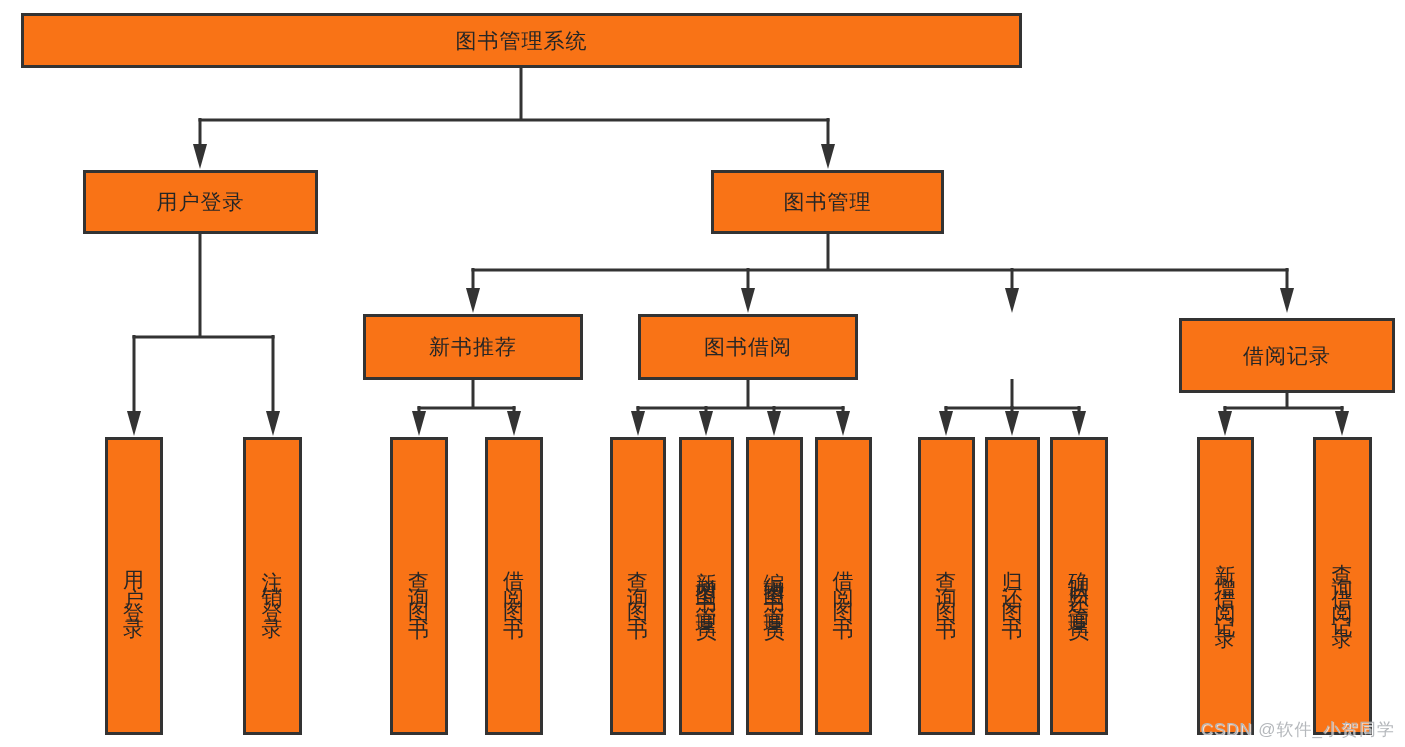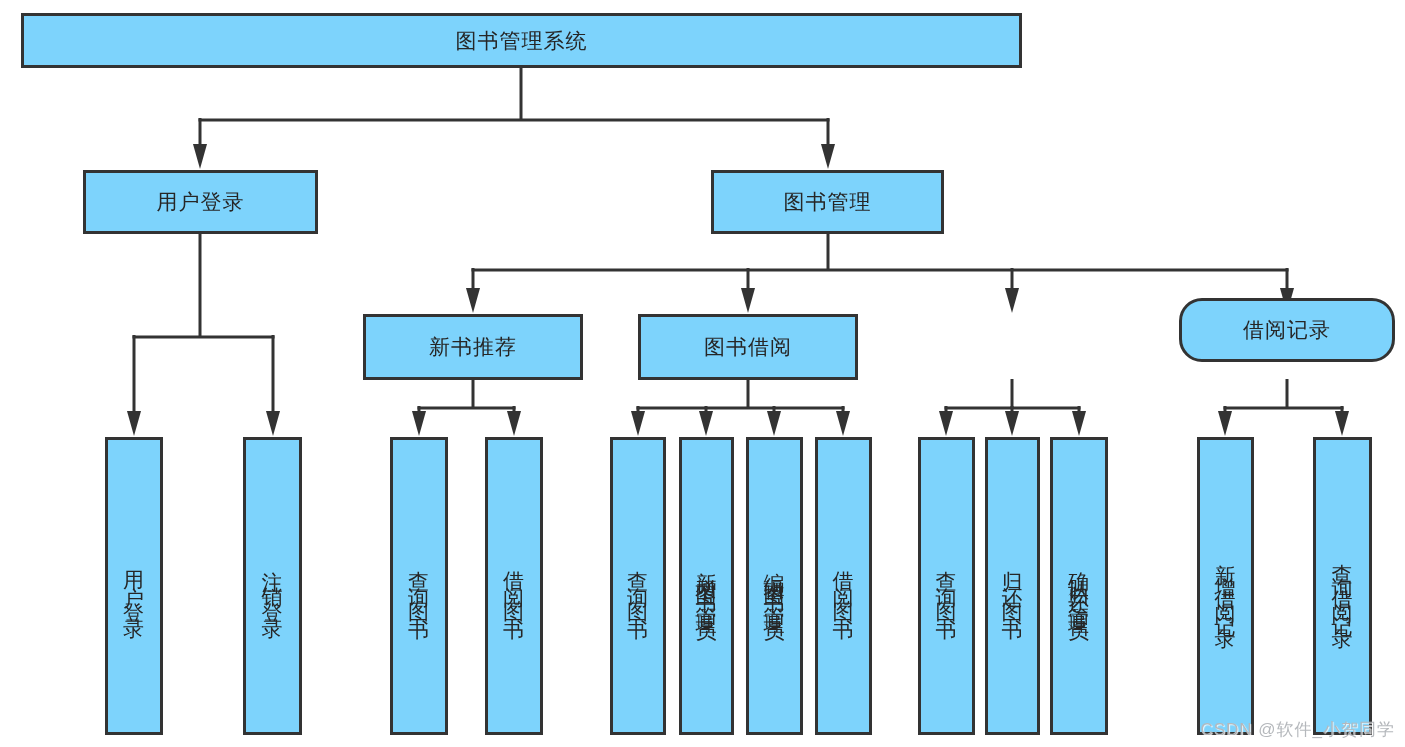--- a/index.html
+++ b/index.html
@@ -14,21 +14,21 @@
     width:1405px;height:747px;
     background:var(--bg);
     font-family:"Liberation Sans","DejaVu Sans",sans-serif;
     overflow:hidden;
   }
   .wires{position:absolute;left:0;top:0;width:1405px;height:747px;}
   .box{
     position:absolute;
     box-sizing:border-box;
     border:3px solid var(--line);
-    background:#7dd3fc;
+    background:#f97316;
     display:flex;align-items:center;justify-content:center;
     color:var(--text);
   }
   .hbox{font-size:21px;letter-spacing:1px;white-space:nowrap;}
   .vbox span{
     writing-mode:vertical-rl;
     text-orientation:mixed;
     font-size:21px;
     letter-spacing:16px;
     line-height:1;
@@ -36,21 +36,21 @@
   .vbox span.mid{letter-spacing:13px;}
   .vbox span.tight{letter-spacing:7px;}
 
   
   .n-root         {left:21px;  top:13px;  width:1001px; height:55px;}
   .n-login-group  {left:83px;  top:170px; width:235px;  height:64px;}
   .n-book-mgmt    {left:711px; top:170px; width:233px;  height:64px;}
   .n-new-book     {left:363px; top:314px; width:220px;  height:66px;}
   .n-book-borrow  {left:638px; top:314px; width:220px;  height:66px;text-align:center;}
   .n-cur-borrow   {left:902px; top:314px; width:220px;  height:66px;}
-  .n-borrow-rec   {left:1179px;top:298px; width:216px;  height:64px;border-radius:23px;}
+  .n-borrow-rec   {left:1179px;top:318px; width:216px;  height:75px;}
   .n-user-login   {left:105px; top:437px; width:58px;   height:298px;}
   .n-logout       {left:243px; top:437px; width:59px;   height:298px;}
   .n-nbr-query    {left:390px; top:437px; width:58px;   height:298px;}
   .n-nbr-borrow   {left:485px; top:437px; width:58px;   height:298px;}
   .n-bb-query     {left:610px; top:437px; width:56px;   height:298px;}
   .n-bb-add       {left:679px; top:437px; width:55px;   height:298px;}
   .n-bb-edit      {left:746px; top:437px; width:57px;   height:298px;}
   .n-bb-borrow    {left:815px; top:437px; width:57px;   height:298px;}
   .n-cb-query     {left:918px; top:437px; width:57px;   height:298px;}
   .n-cb-return    {left:985px; top:437px; width:55px;   height:298px;}

